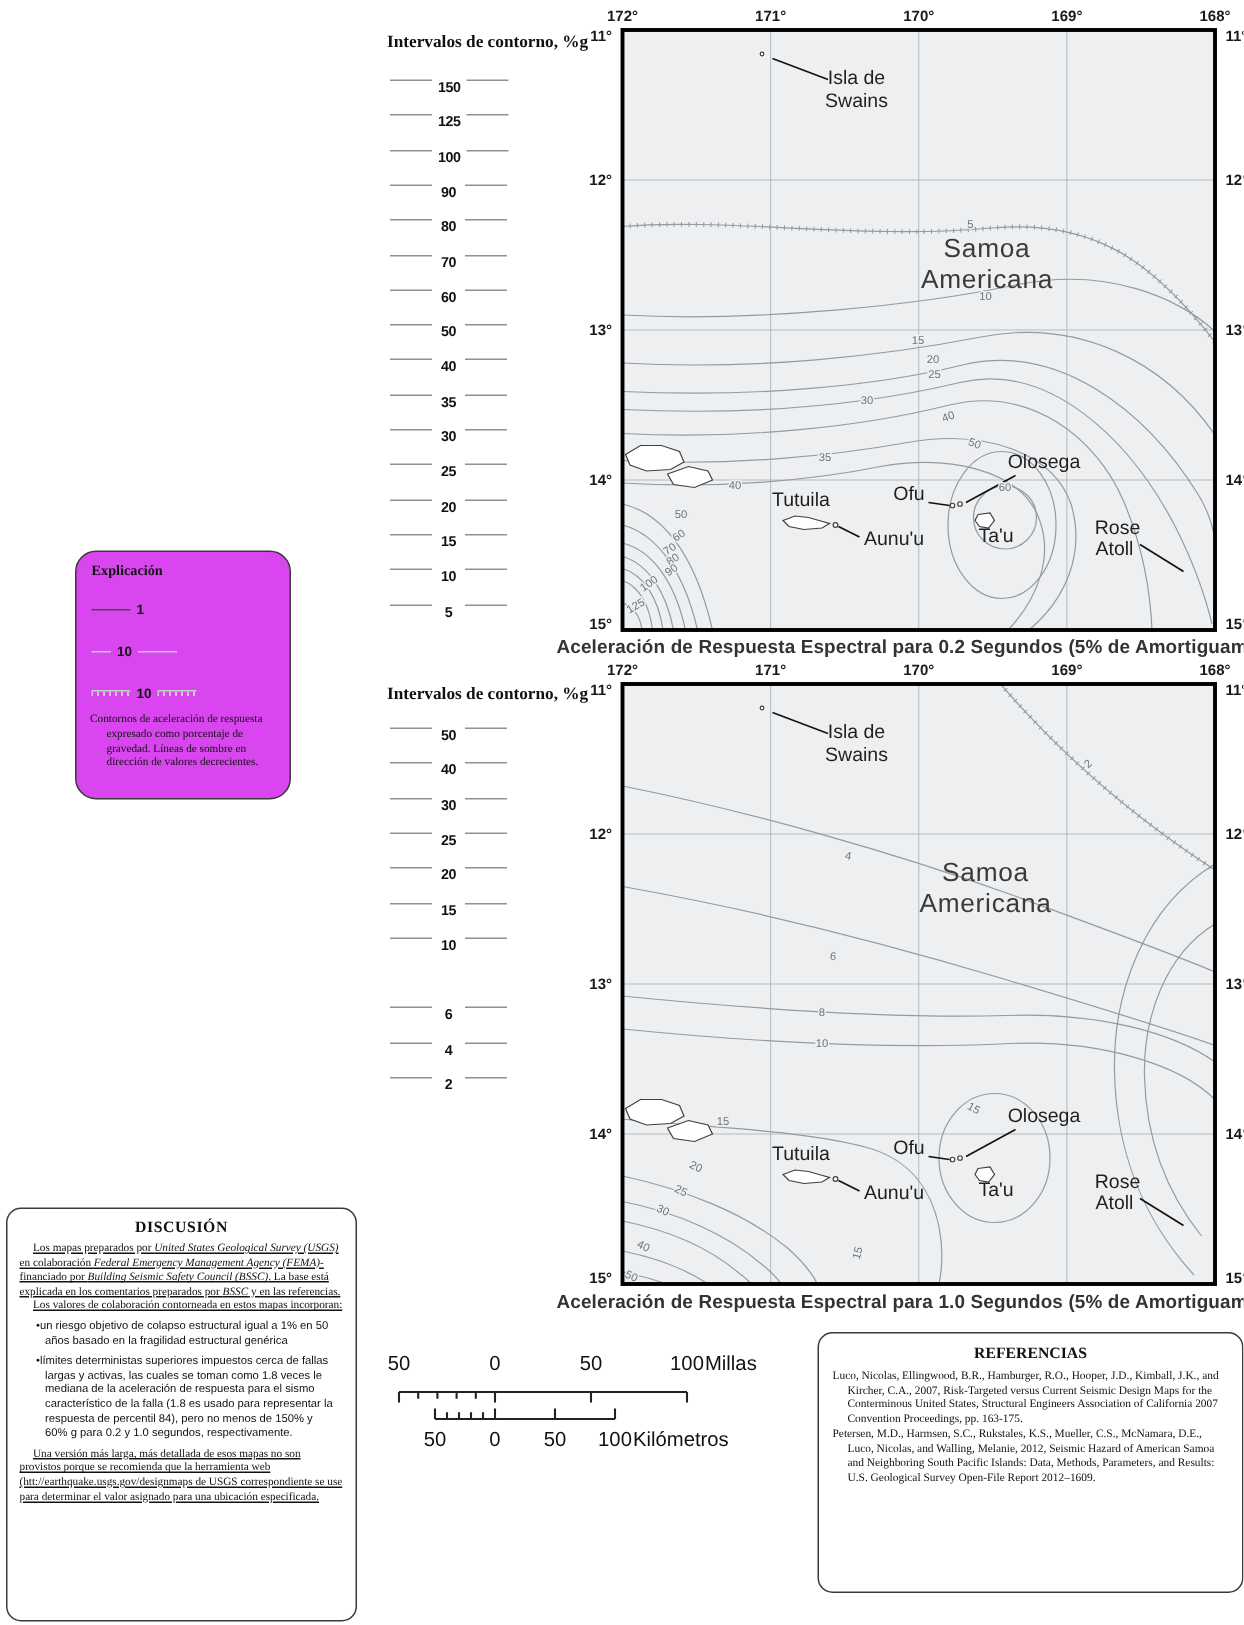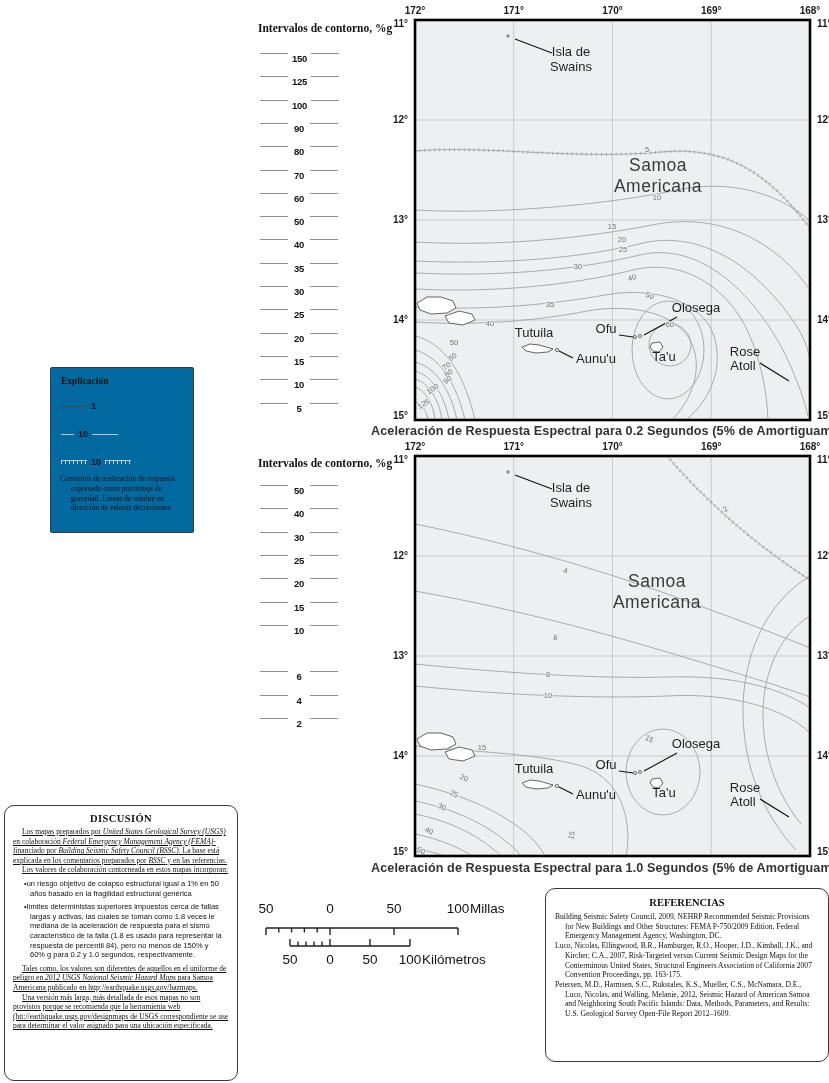--- a/index.html
+++ b/index.html
@@ -5,21 +5,21 @@
   html,body{margin:0;padding:0;}
   body{width:829px;height:1083px;position:relative;overflow:hidden;background:#fff;
        font-family:"Liberation Sans",sans-serif;color:#111;}
   
   .legend{position:absolute;left:258px;width:125px;}
   .lg-title{font-family:"Liberation Serif",serif;font-weight:bold;font-size:11.5px;white-space:nowrap;}
   .lg-row{position:absolute;left:2px;display:flex;align-items:flex-start;gap:4px;height:10px;}
   .lg-line{width:28px;border-top:1px solid #8d9196;}
   .lg-num{font-size:9.5px;font-weight:bold;min-width:14px;text-align:center;letter-spacing:-0.3px;}
   
-  .exbox{position:absolute;left:50px;top:367px;width:142px;height:164px;border:1.2px solid #3a3a3a;border-radius:2px;background:#0369a1;}
+  .exbox{position:absolute;left:50px;top:367px;width:142px;height:164px;border:1.2px solid #3a3a3a;border-radius:14px;background:#d946ef;}
   .ex-title{position:absolute;left:10px;top:8px;font-family:"Liberation Serif",serif;font-weight:bold;font-size:9.5px;}
   .ex-row{position:absolute;left:10px;display:flex;align-items:center;gap:4px;height:8px;}
   .ex-num{font-size:9px;font-weight:bold;}
   .ln-solid{width:26px;border-top:1.2px solid #4a4a4a;}
   .ln-faint-s{width:13px;border-top:1px solid #c3c6c9;}
   .ln-faint{width:26px;border-top:1px solid #c3c6c9;}
   .ln-hach{width:26px;height:4px;border-top:1px solid #c9ccce;
            background:repeating-linear-gradient(90deg,#c9ccce 0 1px,transparent 1px 4px);
            background-size:100% 3px;background-repeat:no-repeat;}
   .ex-note{position:absolute;left:9px;top:106px;width:128px;box-sizing:border-box;
@@ -424,25 +424,23 @@
   <text class="sb-num" x="170" y="68" text-anchor="start">Kilómetros</text>
 </svg>
 
 <div class="dbox">
   <p class="d-title">DISCUSIÓN</p>
   <div>
       <p class="d-p"><span>Los mapas preparados por </span><i>United States Geological Survey (USGS)</i><span> en colaboración </span><i>Federal Emergency Management Agency (FEMA)</i><span>-financiado por </span><i>Building Seismic Safety Council (BSSC)</i><span>. La base está explicada en los comentarios preparados por </span><i>BSSC</i><span> y en las referencias.</span></p>
       <p class="d-p"><span>Los valores de colaboración contorneada en estos mapas incorporan:</span></p>
       <p class="d-li">•<span>un riesgo objetivo de colapso estructural igual a 1% en 50 años basado en la fragilidad estructural genérica</span></p>
       <p class="d-li">•<span>límites deterministas superiores impuestos cerca de fallas largas y activas, las cuales se toman como 1.8 veces le mediana de la aceleración de respuesta para el sismo característico de la falla (1.8 es usado para representar la respuesta de percentil 84), pero no menos de 150% y 60% g para 0.2 y 1.0 segundos, respectivamente.</span></p>
-      <p class="d-p"><span>Tales como, los valores son diferentes de aquellos en el uniforme de peligro en </span><i>2012 USGS National Seismic Hazard Maps</i><span> para Samoa Americana  publicado en http://earthquake.usgs.gov/hazmaps.</span></p>
       <p class="d-p"><span>Una versión más larga, más detallada de esos mapas no son provistos porque se recomienda que la herramienta web (htt://earthquake.usgs.gov/designmaps de USGS correspondiente se use para determinar el valor asignado para una ubicación especificada.</span></p>
     </div>
 </div>
 
 <div class="rbox">
   <p class="r-title">REFERENCIAS</p>
   <div>
-      <p class="ref-e">Building Seismic Safety Council, 2009, NEHRP Recommended Seismic Provisions for New Buildings and Other Structures: FEMA P-750/2009 Edition, Federal Emergency Management Agency, Washington, DC.</p>
       <p class="ref-e">Luco, Nicolas, Ellingwood, B.R., Hamburger, R.O., Hooper, J.D., Kimball, J.K., and Kircher, C.A., 2007, Risk-Targeted versus Current Seismic Design Maps for the Conterminous United States, Structural Engineers Association of California 2007 Convention Proceedings, pp. 163-175.</p>
       <p class="ref-e">Petersen, M.D., Harmsen, S.C., Rukstales, K.S., Mueller, C.S., McNamara, D.E., Luco, Nicolas, and Walling, Melanie, 2012, Seismic Hazard of American Samoa and Neighboring South Pacific Islands: Data, Methods, Parameters, and Results: U.S. Geological Survey Open-File Report 2012–1609.</p>
     </div>
 </div>
 
 </body></html>

